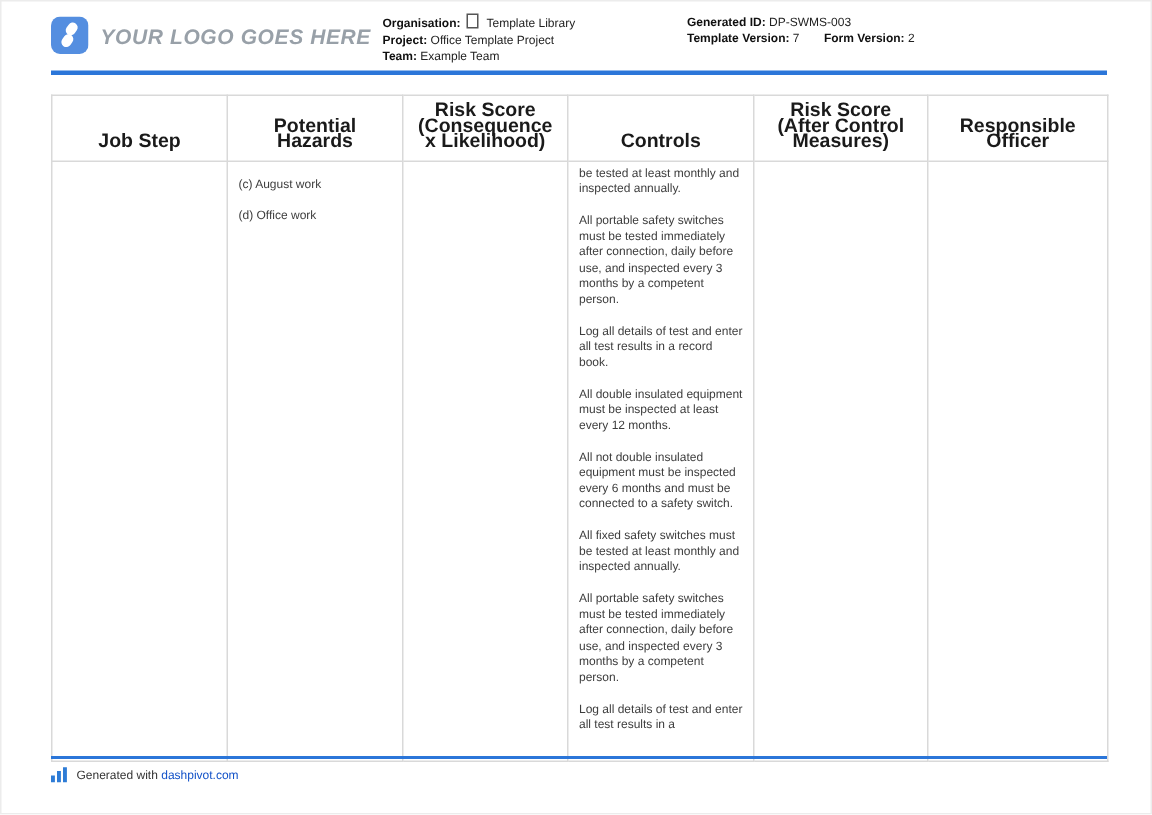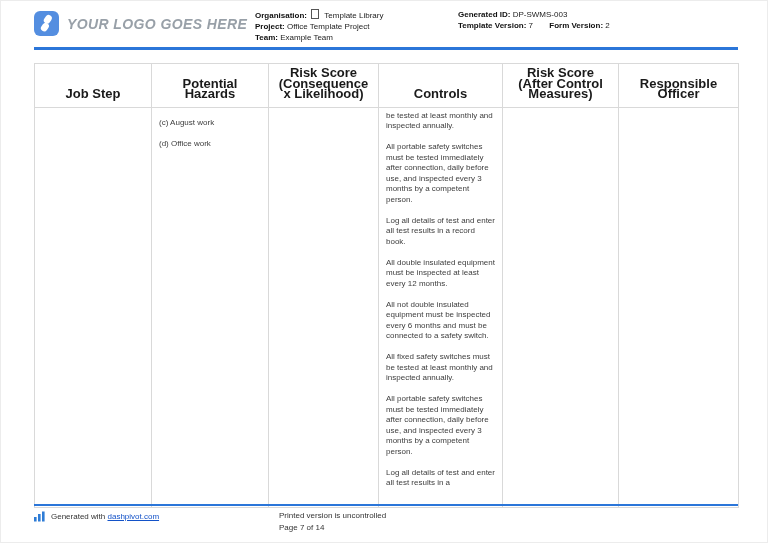--- a/index.html
+++ b/index.html
@@ -36,21 +36,21 @@
     font-size:8px; color:#3d3d3d; vertical-align:top; padding:3px 7px;
     height:400px; overflow:hidden; line-height:10.5px;margin-left:26px;
   }
   .cell-list p { margin:0 0 10.5px 0; }
   .hazards { padding-top:7px; }
 
   
   .footer-left { position:absolute; left:33px; top:510px; display:flex; align-items:center; gap:5px; font-size:8px; color:#333; white-space:nowrap; }
   .footer-center { position:absolute; left:278px; top:509px; font-size:8px; line-height:11.5px; color:#333; white-space:nowrap; }
   .footer-right { position:absolute; left:517px; top:509px; font-size:8px; line-height:11.5px; color:#333; white-space:nowrap; }
-  a.link { color:#1352c8; text-decoration:underline; cursor:pointer; }
+  a.link { color:#1352c8; cursor:pointer; }
 </style>
 </head>
 <body>
 
 <div class="page">
 
   <div class="logo-wrap">
     <svg width="25" height="25" viewBox="0 0 25 25">
       <rect width="25" height="25" rx="6" fill="#548ee0"></rect>
       <rect x="10.5" y="3.8" width="6.6" height="9" rx="3.3" transform="rotate(35 13.8 8.3)" fill="#ffffff"></rect>
@@ -141,19 +141,15 @@
 
   <div class="footer-left">
     <svg width="12" height="11" viewBox="0 0 12 11">
       <rect x="0" y="6" width="2.6" height="4.5" fill="#2e7cd6"></rect>
       <rect x="4" y="3" width="2.6" height="7.5" fill="#2e7cd6"></rect>
       <rect x="8" y="0.5" width="2.6" height="10" fill="#2e7cd6"></rect>
     </svg>
     <span><span>Generated with </span><a class="link">dashpivot.com</a></span>
   </div>
 
-  <div class="footer-center">
-    <div>Printed version is uncontrolled</div>
-    <div>Page 7 of 14</div>
-  </div>
 
 
 </div>
 
 </body></html>

